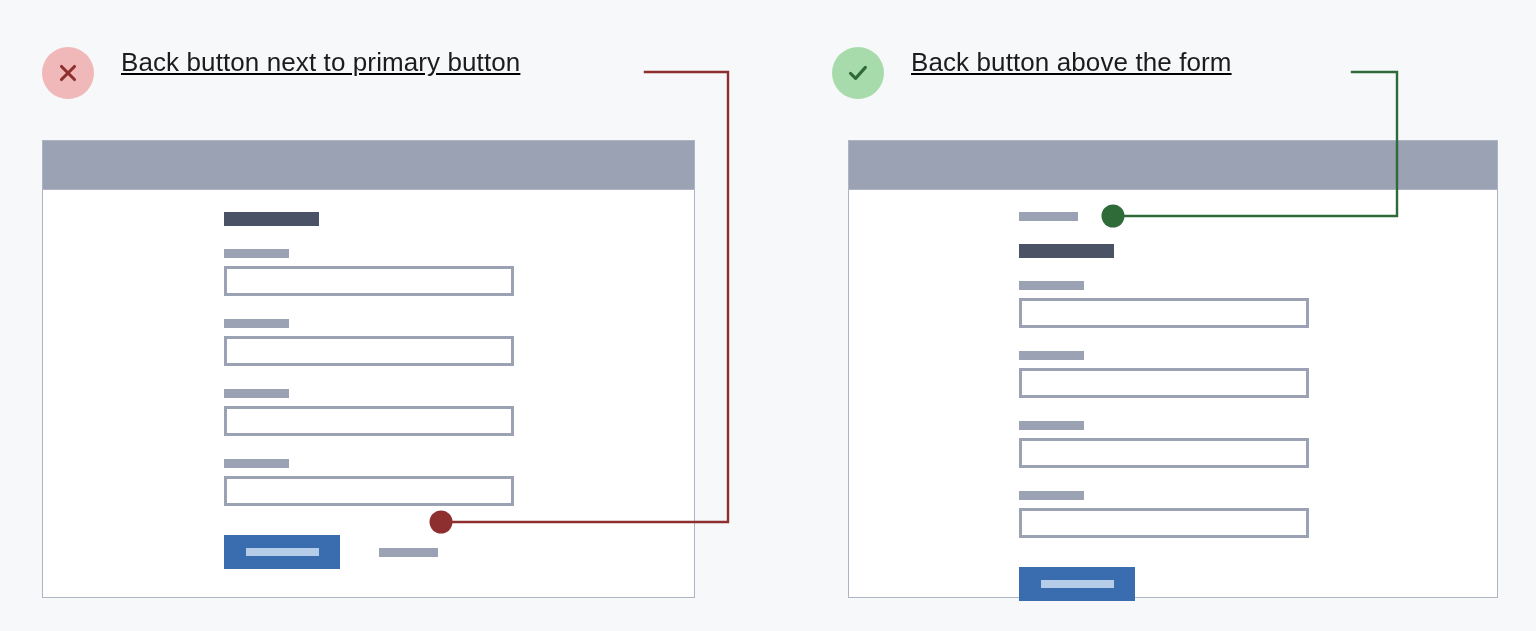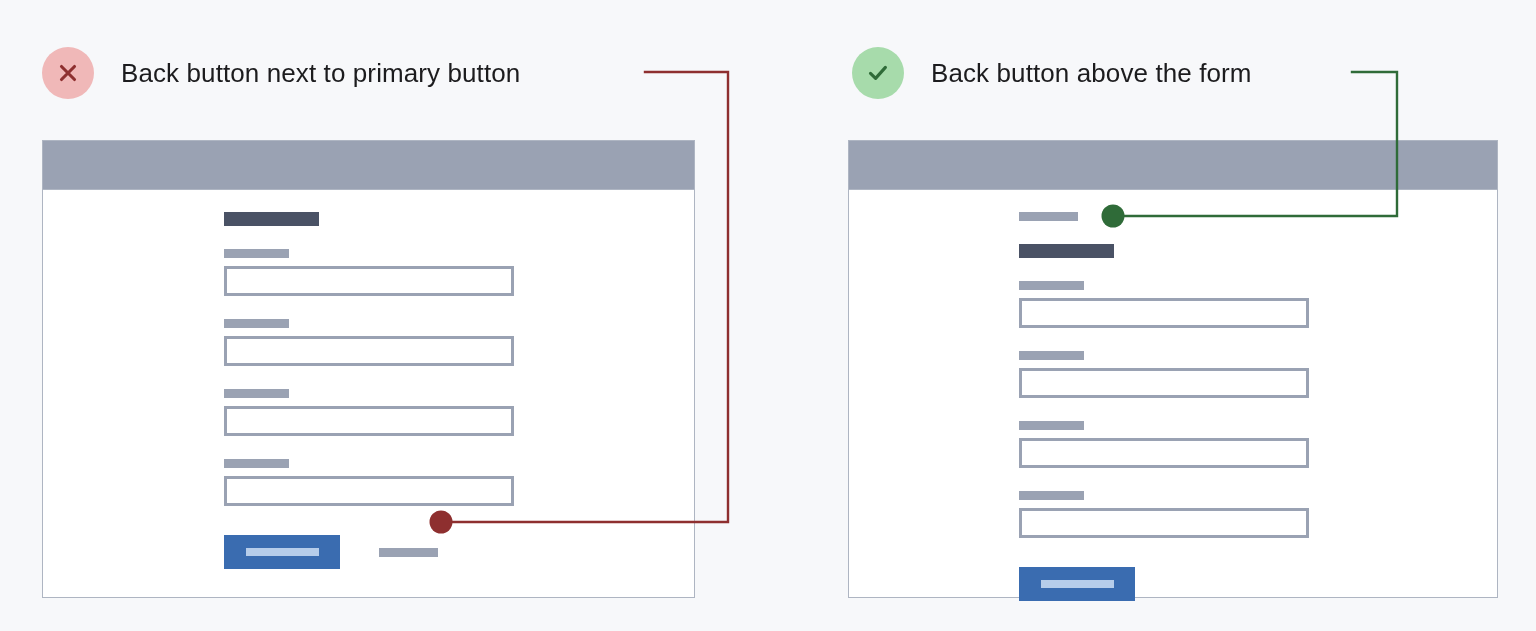--- a/index.html
+++ b/index.html
@@ -27,24 +27,25 @@
     top: 0;
     height: 631px;
   }
   .example.left  { left: 0;   width: 768px; }
   .example.right { left: 768px; width: 768px; }
 
   
   .caption-row {
     position: absolute;
     display: flex;
-    align-items: center;
+    align-items: flex-start;
+    text-decoration: underline;
   }
   .example.left  .caption-row { left: 42px; top: 47px; }
-  .example.right .caption-row { left: 84px; top: 47px; }
+  .example.right .caption-row { left: 64px; top: 47px; }
 
   .status-badge {
     width: 52px;
     height: 52px;
     border-radius: 50%;
     display: flex;
     align-items: center;
     justify-content: center;
     flex: none;
   }

